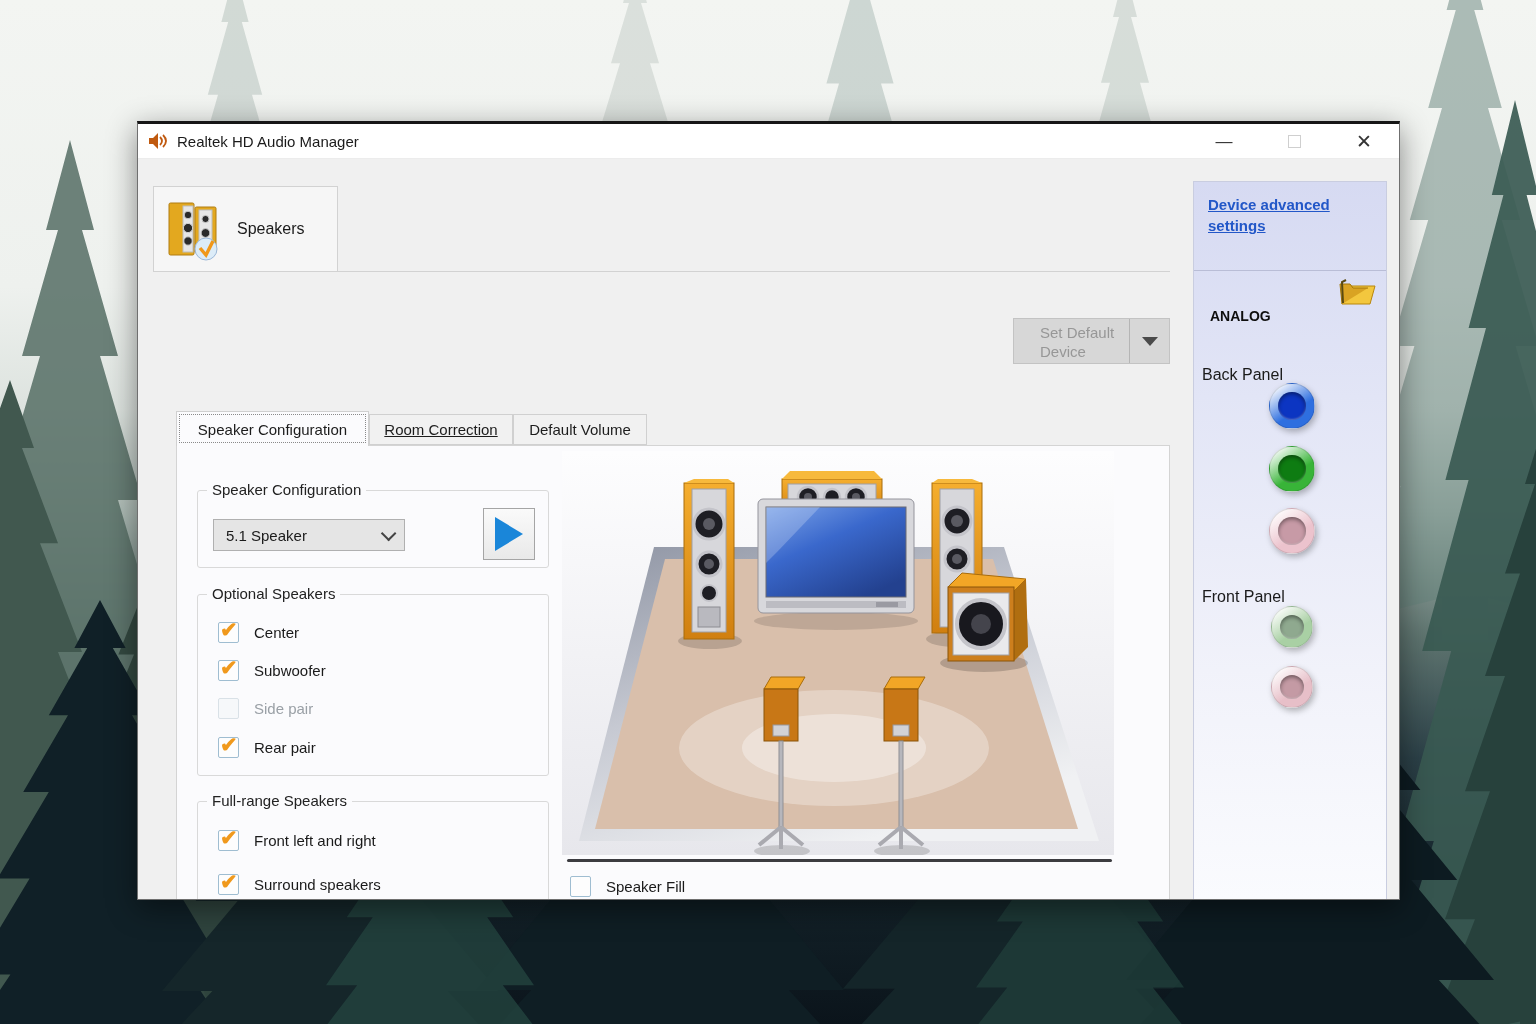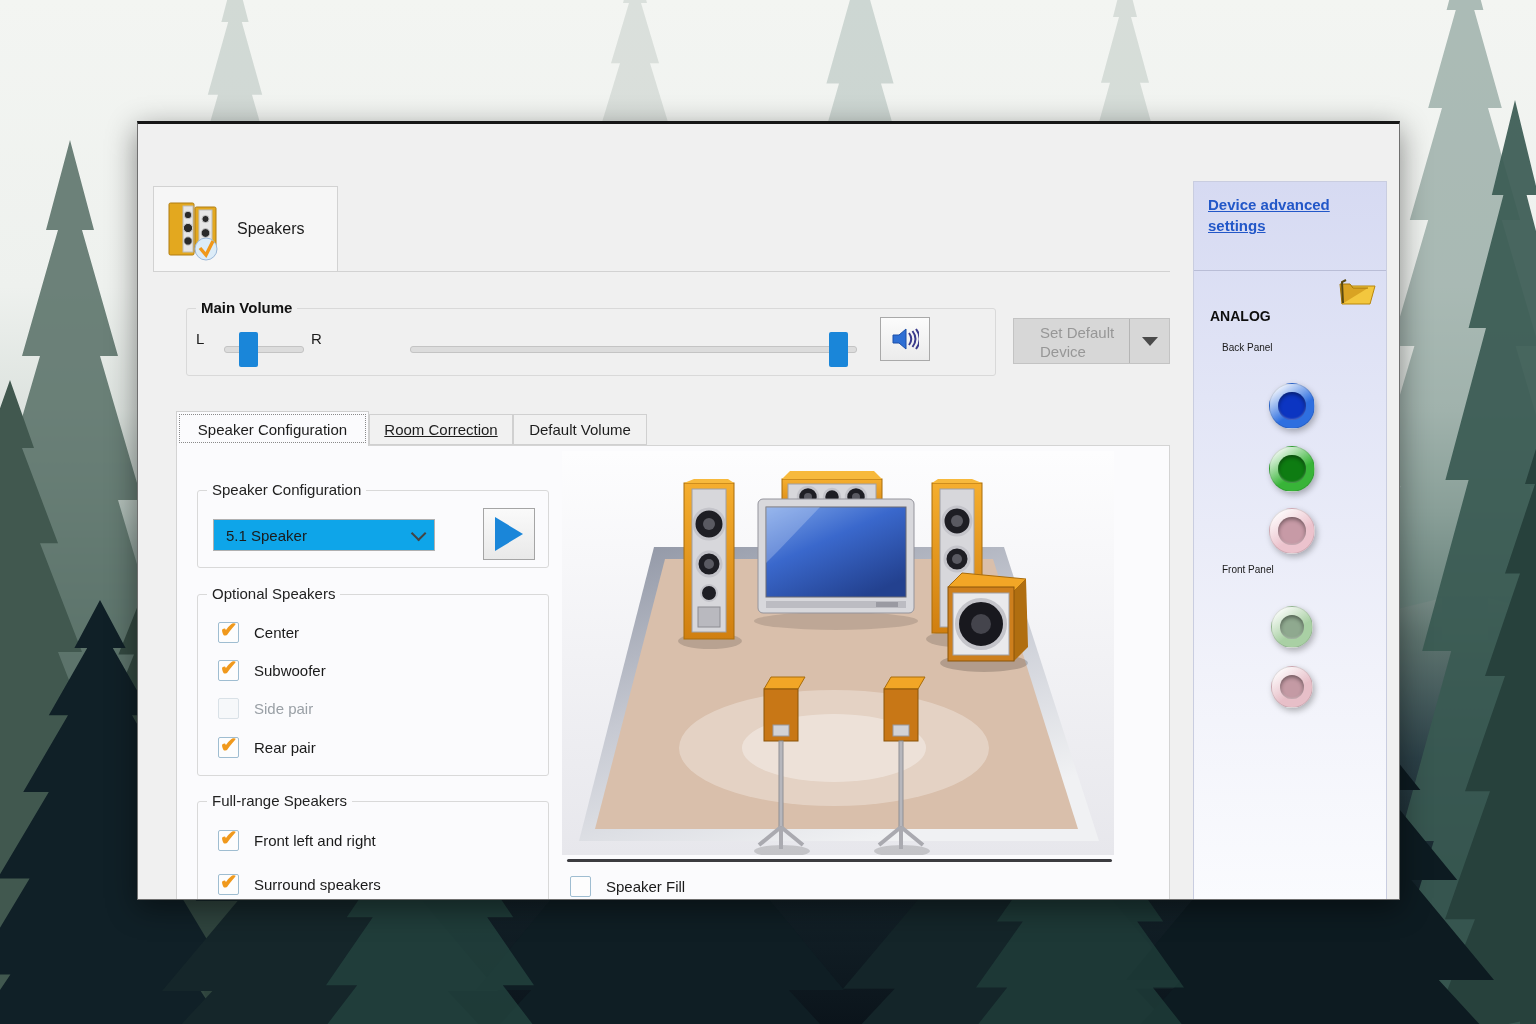--- a/index.html
+++ b/index.html
@@ -72,21 +72,21 @@
   
   .tab { position:absolute; top:290px; height:31px; background:#f1f1f1; border:1px solid #d0d0d0;
     font-size:15px; color:#1c1c1c; display:flex; align-items:center; justify-content:center; }
   .tab.active { top:287px; height:35px; background:#fbfbfd; border-bottom:none; z-index:3;
     outline:1px dotted #8a8a8a; outline-offset:-4px; }
   .tab-panel { position:absolute; left:38px; top:321px; width:994px; height:456px;
     background:#fbfbfd; border:1px solid #d4d4d4; overflow:hidden; z-index:2; }
 
   .panel-group .group-label { background:#fbfbfd; }
   .sc-group { left:20px; top:44px; width:352px; height:78px; }
-  .select { position:absolute; left:15px; top:28px; width:222px; height:32px; background:#0ea5e9;
+  .select { position:absolute; left:15px; top:28px; width:192px; height:32px; background:#e5e5e5;
     border:1px solid #b0b0b0; font-size:15px; color:#1b1b1b; display:flex; align-items:center;
     justify-content:space-between; padding:0 12px; }
   .chevron { width:11px; height:11px; border-right:2px solid #444; border-bottom:2px solid #444;
     transform:rotate(45deg) translateY(-3px); }
   .play-btn { position:absolute; left:285px; top:17px; width:52px; height:52px;
     background:linear-gradient(#fafafa,#e9e9e9); border:1px solid #a5a5a5;
     display:flex; align-items:center; justify-content:center; }
   .play-tri { width:0; height:0; border-top:17px solid transparent; border-bottom:17px solid transparent;
     border-left:28px solid var(--accent,#1a86d9); }
 
@@ -109,21 +109,21 @@
 
   
   .side-panel { position:absolute; left:1055px; top:57px; width:194px; height:719px;
     background:linear-gradient(180deg,#d6daf2 0%, #e2e5f6 30%, #f1f2fa 68%, #fafbfe 100%);
     border:1px solid #c9cde0; }
   .adv-link { position:absolute; left:14px; top:12px; width:160px; font-size:15px; font-weight:bold;
     color:var(--link,#2257c8); text-decoration:underline; line-height:21px; cursor:pointer; }
   .side-divider { position:absolute; left:0; top:88px; width:100%; height:1px; background:#b9bdd6; }
   .folder { position:absolute; right:10px; top:94px; }
   .analog-label { position:absolute; left:16px; top:126px; font-size:14px; font-weight:bold; color:#0e0e0e; }
-  .panel-caption { position:absolute; left:28px; font-size:10px; color:#1a1a1a; }
+  .panel-caption { position:absolute; left:8px; font-size:16px; color:#1a1a1a;margin-top:24px; }
   .jack { position:absolute; border-radius:50%; display:flex; align-items:center; justify-content:center;
     background:linear-gradient(145deg, rgba(255,255,255,.95) 8%, var(--ring,#999) 60%);
     border:1px solid rgba(0,0,0,.12); box-shadow:2px 3px 6px rgba(0,0,0,.28); }
   .jack-hole { width:62%; height:62%; border-radius:50%;
     box-shadow:inset 0 2px 4px rgba(0,0,0,.45), inset 0 -1px 2px rgba(255,255,255,.35); }
   .jack-b { width:46px; height:46px; left:75px; }
   .jack-f { width:42px; height:42px; left:77px; }
 </style>
 </head>
 <body style="--accent: #1a86d9; --check: #f0991c; --link: #2257c8; --icon-blue: #2e6fd4;">
@@ -143,58 +143,54 @@
   <div class="tree" style="left:120px; top:640px; width:420px; height:450px; background:#15262a;"></div>
   <div class="tree" style="left:430px; top:600px; width:460px; height:500px; background:#0f1e24;"></div>
   <div class="tree" style="left:800px; top:630px; width:430px; height:460px; background:#142529;"></div>
   <div class="tree" style="left:1080px; top:590px; width:460px; height:500px; background:#0d1b21;"></div>
   <div class="tree" style="left:300px; top:720px; width:260px; height:340px; background:#23443f; opacity:.8;"></div>
   <div class="tree" style="left:950px; top:730px; width:260px; height:330px; background:#1f3d39; opacity:.8;"></div>
 </div>
 
 <div class="window">
 
+  <div class="titlebar">
+    <svg width="20" height="18" viewBox="0 0 20 18">
+      <polygon points="1,6 5,6 10,1 10,17 5,12 1,12" fill="#c05a10"></polygon>
+      <path d="M12,5 q4,4 0,8" stroke="#c05a10" stroke-width="1.8" fill="none"></path>
+      <path d="M15,3 q6,6 0,12" stroke="#c05a10" stroke-width="1.8" fill="none"></path>
+    </svg>
+    <span class="title-text">Realtek HD Audio Manager</span>
+    <div class="win-controls">
+      <div class="win-btn">—</div>
+      <div class="win-btn">
+          <span class="max-box"></span>
+        </div>
+      <div class="win-btn close-btn">✕</div>
+    </div>
+  </div>
 
   <div class="device-tab">
     <svg width="58" height="66" viewBox="0 0 58 66">
       <rect x="3" y="7" width="25" height="52" rx="1.5" fill="#e3a81f" stroke="#b07d12"></rect>
       <rect x="17" y="10" width="10" height="46" fill="#e6e6e6" stroke="#bdbdbd"></rect>
       <circle cx="22" cy="19" r="3.8" fill="#2a2a2a" stroke="#cfcfcf"></circle>
       <circle cx="22" cy="32" r="4.6" fill="#2a2a2a" stroke="#cfcfcf"></circle>
       <circle cx="22" cy="45" r="4.2" fill="#2a2a2a" stroke="#cfcfcf"></circle>
       <rect x="29" y="11" width="21" height="46" rx="1.5" fill="#e3a81f" stroke="#b07d12"></rect>
       <rect x="33" y="14" width="13" height="40" fill="#e6e6e6" stroke="#bdbdbd"></rect>
       <circle cx="39.5" cy="23" r="3.6" fill="#2a2a2a" stroke="#cfcfcf"></circle>
       <circle cx="39.5" cy="37" r="4.4" fill="#2a2a2a" stroke="#cfcfcf"></circle>
       <circle cx="40" cy="53" r="11" fill="#dcecf8" stroke="#9cb8d8"></circle>
       <path d="M34 52 L40 59 L47 45" stroke="#f0981a" stroke-width="3.4" fill="none"></path>
     </svg>
     <span class="devtab-label">Speakers</span>
   </div>
   <div class="devtab-line"></div>
 
-  <div class="group mainvol">
-    <span class="group-label">Main Volume</span>
-    <span class="axis-label" style="left:9px;">L</span>
-    <div class="slider-track" style="left:37px; width:80px;">
-      <div class="slider-handle" style="--pos: 30%;"></div>
-    </div>
-    <span class="axis-label" style="left:124px;">R</span>
-    <div class="slider-track" style="left:223px; width:447px;">
-      <div class="slider-handle" style="--pos: 96%;"></div>
-    </div>
-    <div class="mute-btn">
-      <svg width="28" height="24" viewBox="0 0 28 24">
-        <polygon points="2,8 8,8 15,2 15,22 8,16 2,16" style="fill:var(--icon-blue,#2e6fd4)" stroke="#1d4fa8"></polygon>
-        <path d="M18,6 q4.5,6 0,12" stroke="#3a3a8c" stroke-width="2" fill="none"></path>
-        <path d="M21.5,4 q6,8 0,16" stroke="#3a3a8c" stroke-width="2" fill="none"></path>
-        <path d="M25,2 q7.5,10 0,20" stroke="#3a3a8c" stroke-width="2" fill="none"></path>
-      </svg>
-    </div>
-  </div>
 
   <div class="set-default">
     <div class="sd-text">Set Default Device</div>
     <div class="sd-arrow">
       <span class="sd-caret"></span>
     </div>
   </div>
 
   <div class="tab active" style="left:38px; width:193px;">Speaker Configuration</div>
   <div class="tab" style="left:231px; width:144px;text-decoration:underline;">Room Correction</div>

